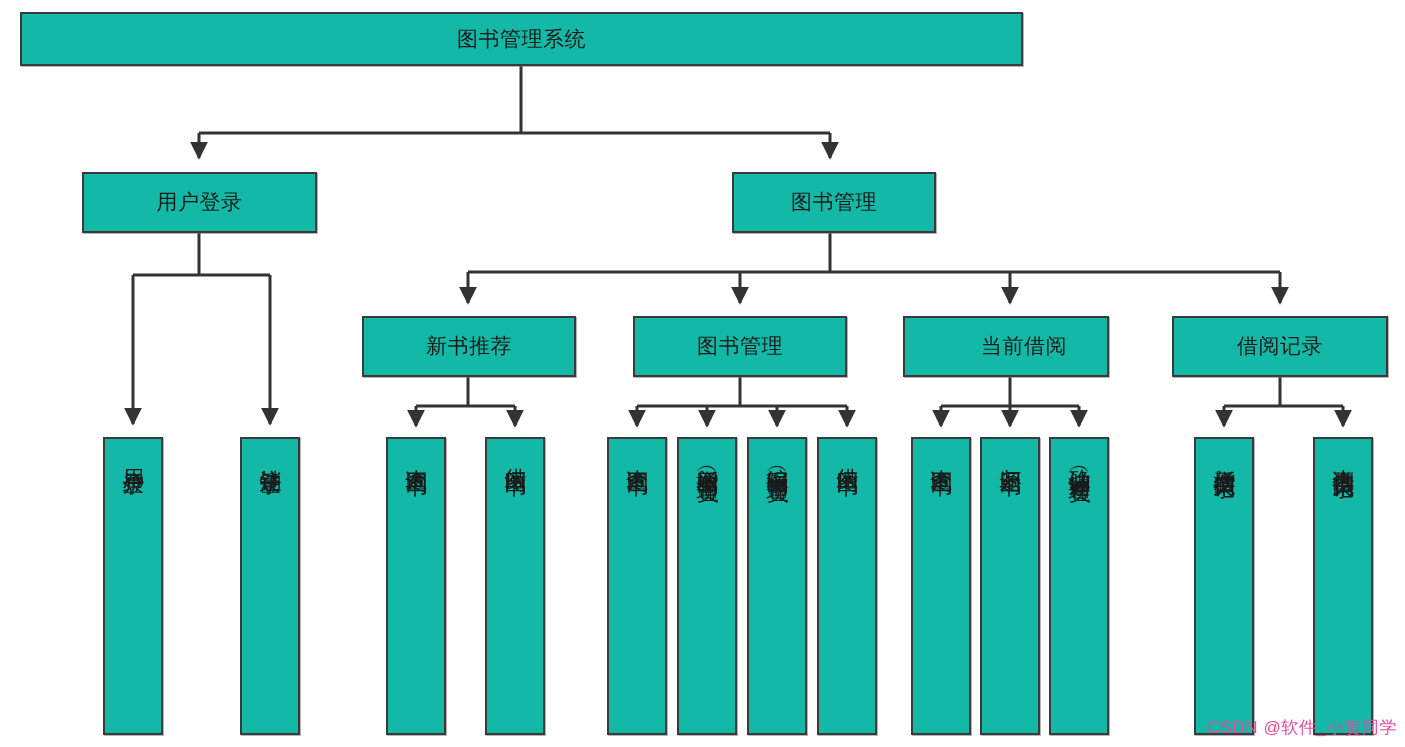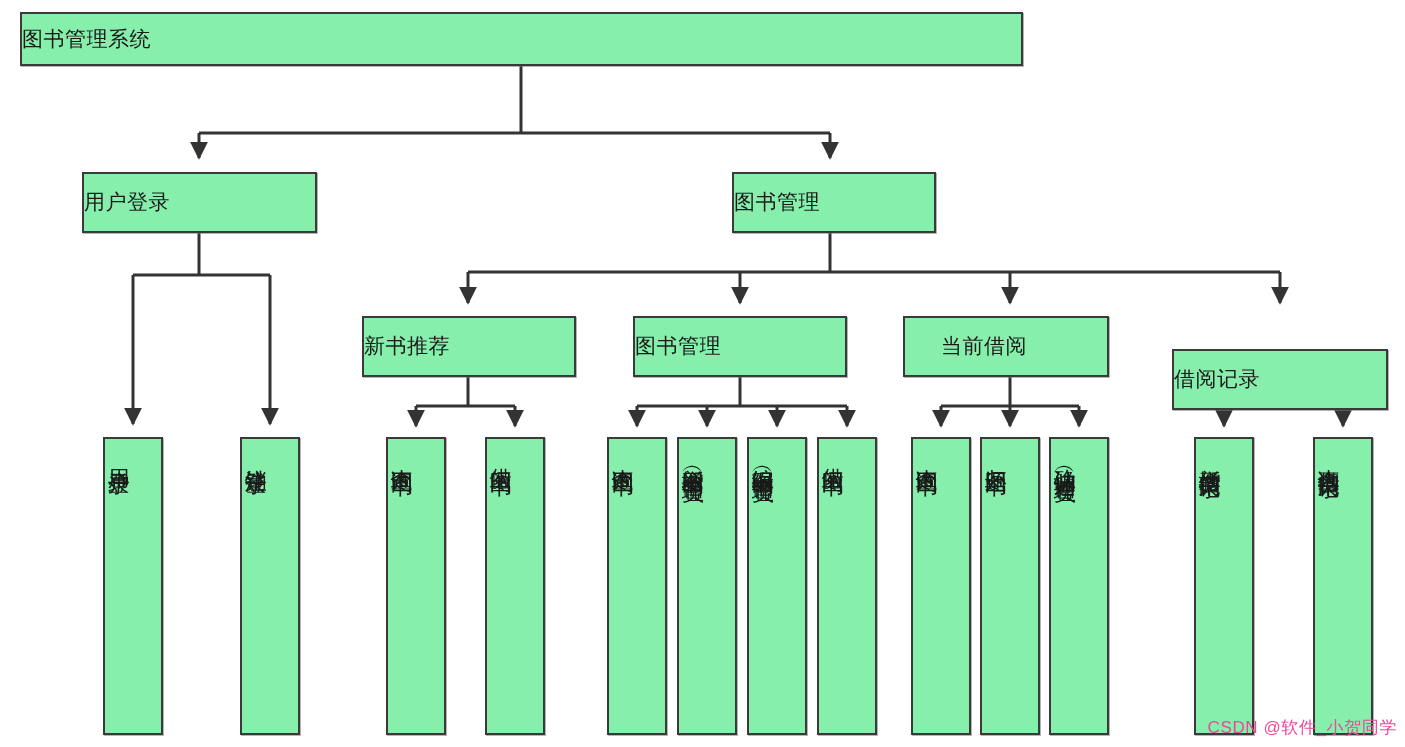--- a/index.html
+++ b/index.html
@@ -23,24 +23,25 @@
     position: absolute;
     left: 0;
     top: 0;
     width: 1405px;
     height: 747px;
     pointer-events: none;
   }
   .node {
     position: absolute;
     box-sizing: border-box;
-    background: #86efac;
+    background: #14b8a6;
     border: 2px solid #3a3a3a;
     display: flex;
     align-items: center;
+    justify-content: center;
     color: #1a1a1a;
     box-shadow: 1px 1px 0 rgba(120,120,120,0.55);
   }
   .node .label {
     display: block;
     text-align: center;
     line-height: 1.15;
     letter-spacing: 0.5px;
   }
   .node.horizontal .label {
@@ -142,21 +143,21 @@
   </div>
 
   <div class="node horizontal" style="left:633px; top:316px; width:214px; height:61px;">
     <span class="label">图书管理</span>
   </div>
 
   <div class="node horizontal" style="left:903px; top:316px; width:206px; height:61px;padding-left:36px;">
     <span class="label">当前借阅</span>
   </div>
 
-  <div class="node horizontal" style="left:1172px; top:316px; width:216px; height:61px;margin-top:33px;">
+  <div class="node horizontal" style="left:1172px; top:316px; width:216px; height:61px;">
     <span class="label">借阅记录</span>
   </div>
 
   <div class="node vertical" style="left:103px; top:437px; width:60px; height:298px;">
     <span class="label">用户登录</span>
   </div>
 
   <div class="node vertical" style="left:240px; top:437px; width:60px; height:298px;">
     <span class="label">注销登录</span>
   </div>

